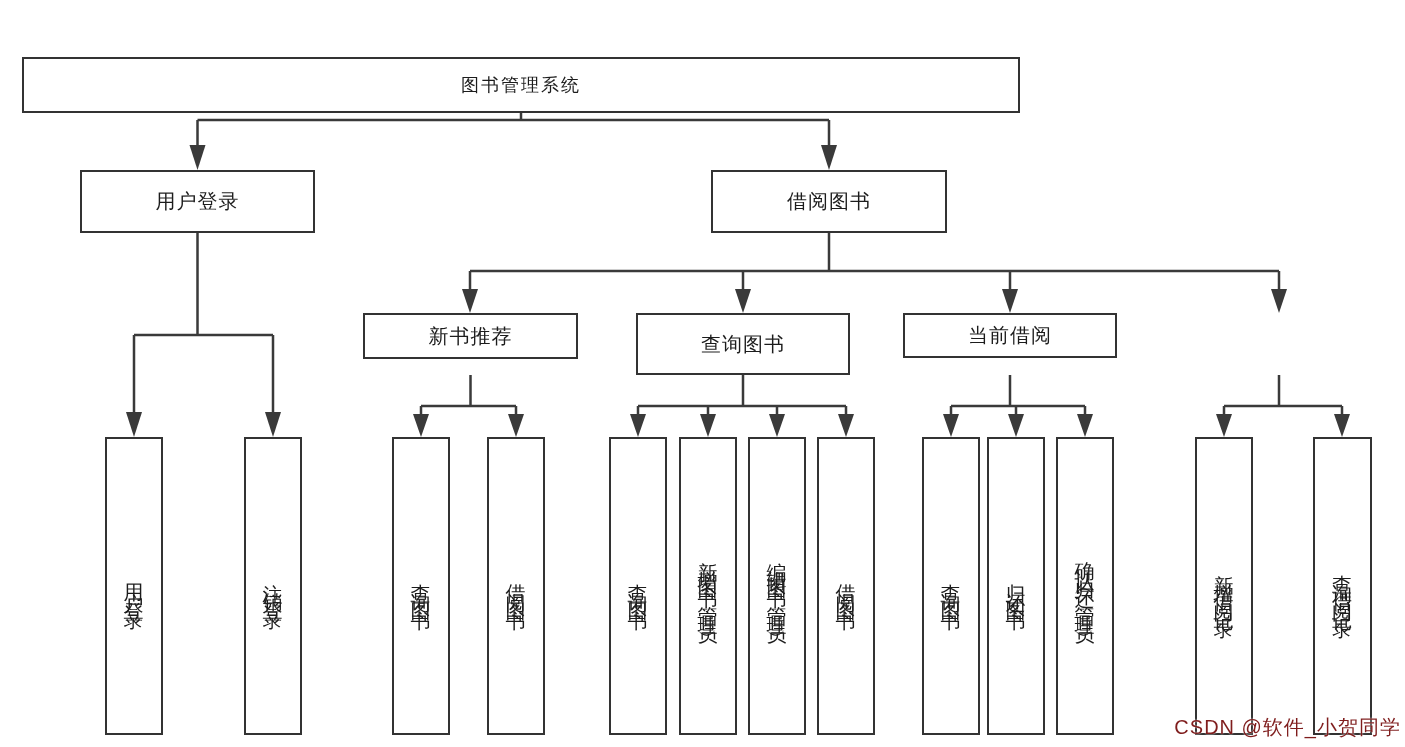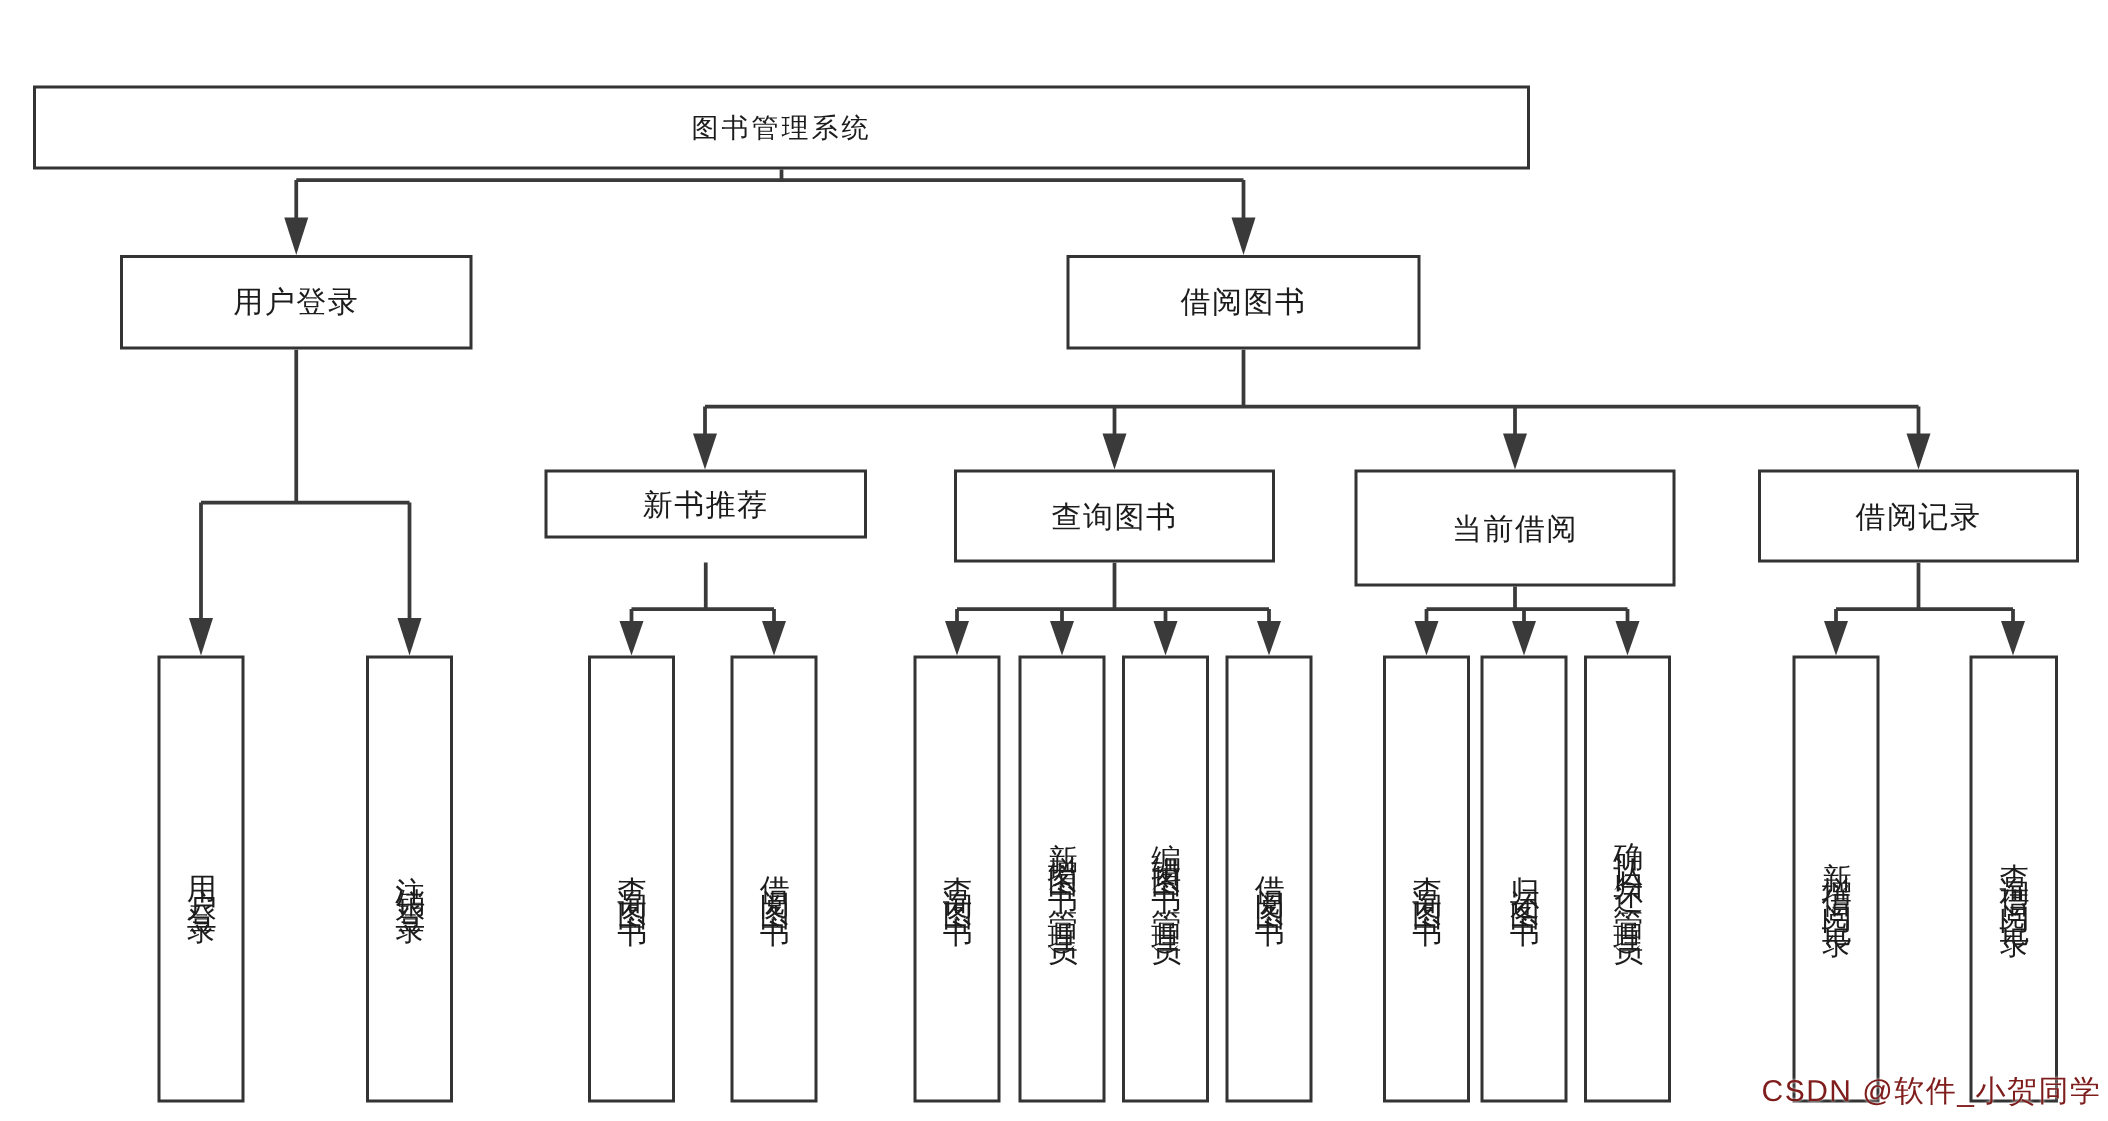--- a/index.html
+++ b/index.html
@@ -102,22 +102,21 @@
     <polygon class="ahead" points="1334,414 1350,414 1342,437"></polygon>
   </svg>
 
   <div class="node h root" style="left:22px; top:12px; width:998px; height:56px;margin-top:45px;">图书管理系统</div>
 
   <div class="node h" style="left:80px; top:170px; width:235px; height:63px;">用户登录</div>
   <div class="node h" style="left:711px; top:170px; width:236px; height:63px;">借阅图书</div>
 
   <div class="node h" style="left:363px; top:313px; width:215px; height:46px;">新书推荐</div>
   <div class="node h" style="left:636px; top:313px; width:214px; height:62px;">查询图书</div>
-  <div class="node h" style="left:903px; top:313px; width:214px; height:78px;">当前借阅</div>
-  <div class="node h" style="left:1172px; top:313px; width:214px; height:62px;">借阅记录</div>
+  <div class="node h" style="left:903px; top:313px; width:214px; height:45px;">当前借阅</div>
 
   <div class="node v" style="left:105px; top:437px; width:58px; height:298px;">用户登录</div>
   <div class="node v" style="left:244px; top:437px; width:58px; height:298px;">注销登录</div>
 
   <div class="node v" style="left:392px; top:437px; width:58px; height:298px;">查询图书</div>
   <div class="node v" style="left:487px; top:437px; width:58px; height:298px;">借阅图书</div>
 
   <div class="node v" style="left:609px; top:437px; width:58px; height:298px;">查询图书</div>
   <div class="node v" style="left:679px; top:437px; width:58px; height:298px;">新增图书（管理员）</div>
   <div class="node v" style="left:748px; top:437px; width:58px; height:298px;">编辑图书（管理员）</div>

